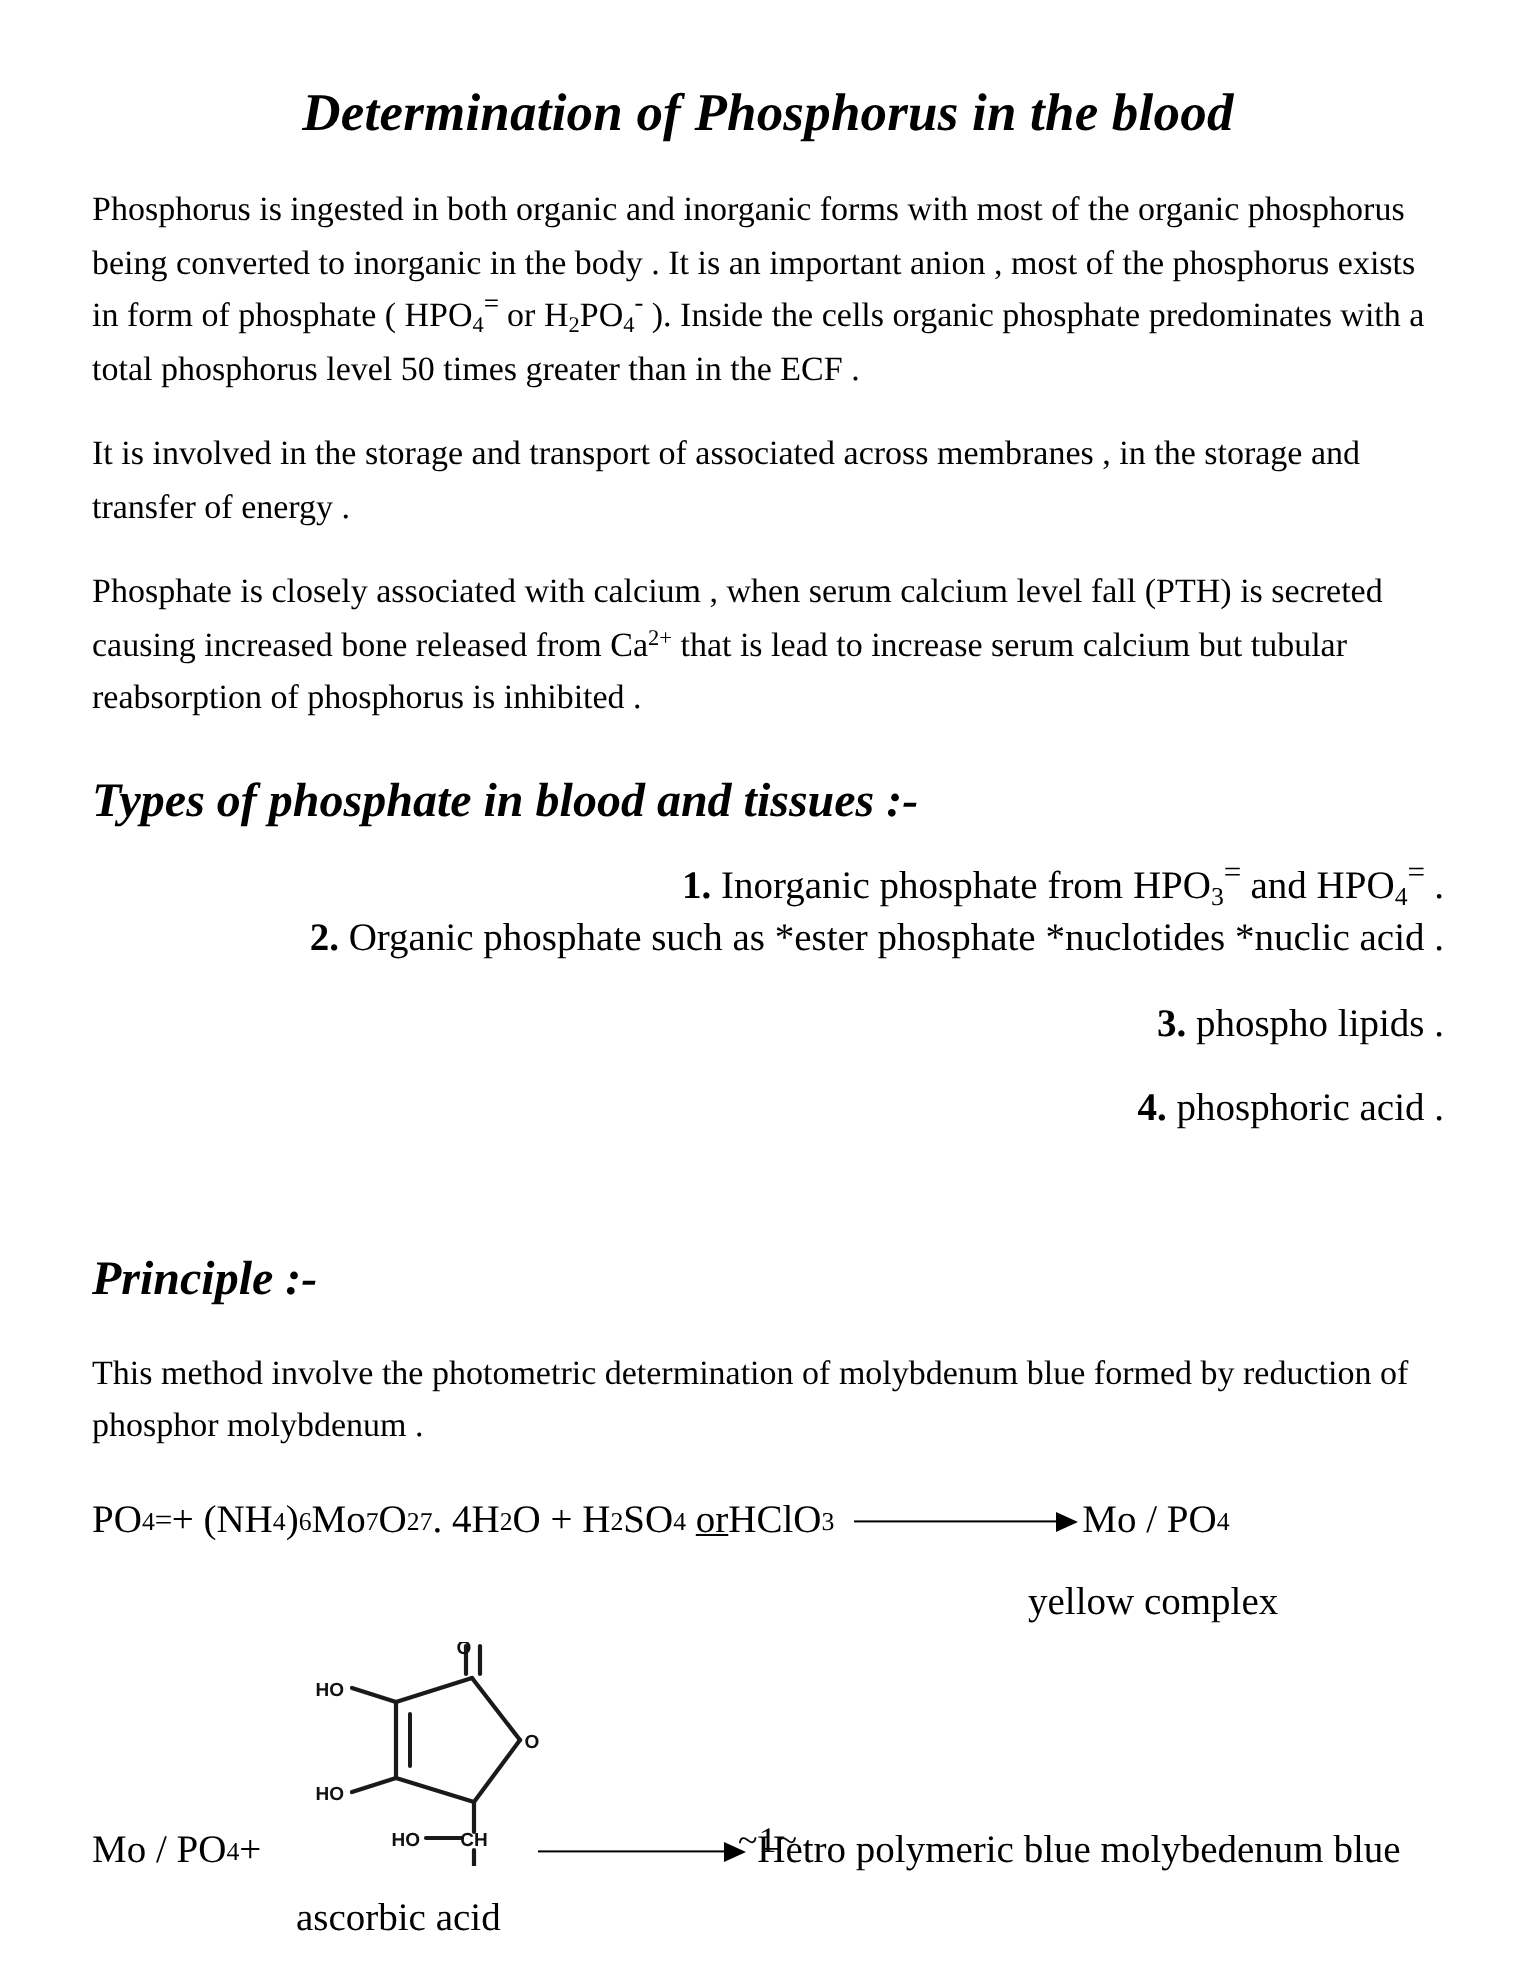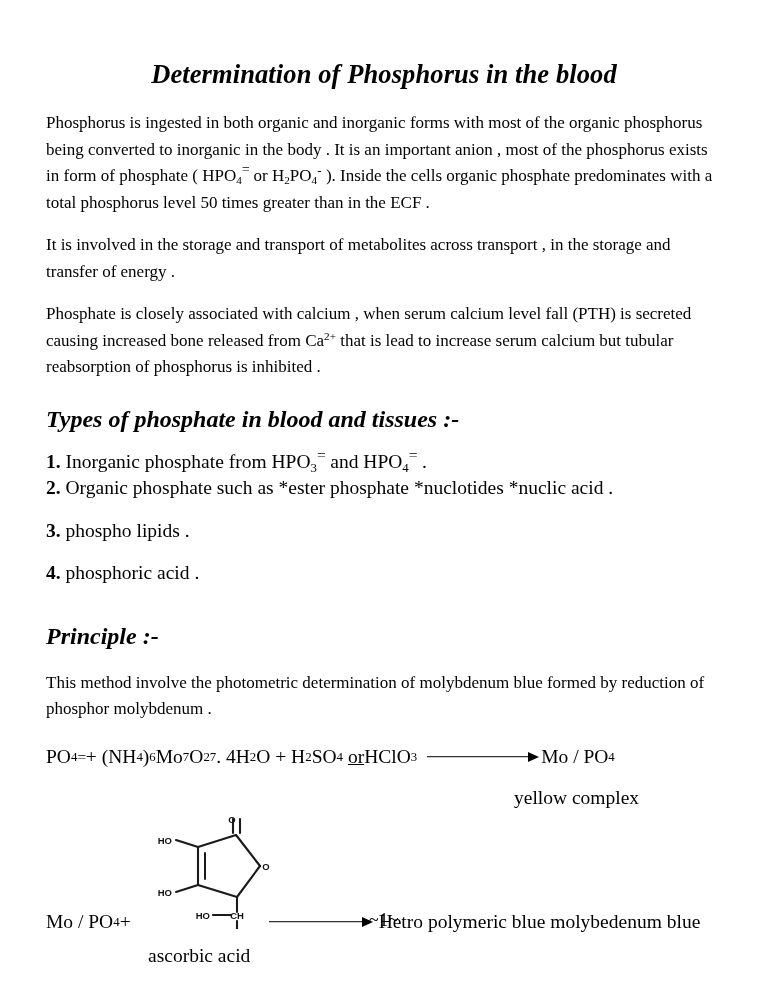--- a/index.html
+++ b/index.html
@@ -14,21 +14,21 @@
     position: relative;
     font-family: "Liberation Serif", "DejaVu Serif", serif;
     color: #000000;
     -webkit-font-smoothing: antialiased;
   }
   .page {
     position: relative;
     width: 768px;
     height: 994px;
     box-sizing: border-box;
-    padding: 18px 46px;
+    padding: 0 46px;
     overflow: hidden;
   }
 
   
   .doc-title {
     margin: 0;
     padding-top: 42px;
     text-align: center;
     font-size: 26.5px;
     font-weight: bold;
@@ -50,31 +50,32 @@
 
   
   .section-heading {
     font-size: 24px;
     font-weight: bold;
     font-style: italic;
     line-height: 26px;
     margin: 0;
   }
   .heading-types { margin-top: 25px; }
-  .heading-principle { margin-top: 36px; }
+  .heading-principle { margin-top: 58px; }
 
   
   .num-list {
     margin: 0;
     padding: 0;
     list-style: none;
   }
   .num-list li {
     font-size: 19.5px;
     line-height: 26.5px;
+    text-align: right;
   }
   .li-tight { margin-top: 0; }
   .li-loose { margin-top: 16px; }
   .list-start { margin-top: 17px; }
   .num {
     font-weight: bold;
   }
 
   
   sub {
@@ -192,21 +193,21 @@
 </style>
 </head>
 <body>
 
 <div class="page">
 
   <h1 class="doc-title">Determination of Phosphorus in the blood</h1>
 
   <p class="para block-gap-1"><span>Phosphorus is ingested in both organic and inorganic forms with most of the organic phosphorus being converted to inorganic in the body . It is an important anion , most of the phosphorus exists in form of phosphate ( HPO</span><sub>4</sub><span class="dbl-bar">=</span><span> or H</span><sub>2</sub><span>PO</span><sub>4</sub><span class="minus-sup">-</span><span> ). Inside the cells organic phosphate predominates with a total phosphorus level 50 times greater than in the ECF .</span></p>
 
-  <p class="para">It is involved in the storage and transport of metabolites across transport , in the storage and transfer of energy .</p>
+  <p class="para">It is involved in the storage and transport of associated across membranes , in the storage and transfer of energy .</p>
 
   <p class="para"><span>Phosphate is closely associated with calcium , when serum calcium level fall (PTH) is secreted causing increased bone released from Ca</span><sup>2+</sup><span> that is lead to increase serum calcium but tubular reabsorption of  phosphorus is inhibited .</span></p>
 
   <h2 class="section-heading heading-types">Types of phosphate in blood and tissues :-</h2>
 
   <ul class="num-list list-start">
     <li><span class="num">1.</span><span> Inorganic phosphate from HPO</span><sub>3</sub><span class="dbl-bar">=</span><span> and HPO</span><sub>4</sub><span class="dbl-bar">=</span><span> .</span></li>
     <li class="li-tight"><span class="num">2.</span><span> Organic phosphate such as *ester phosphate *nuclotides *nuclic acid .</span></li>
     <li class="li-loose"><span class="num">3.</span><span> phospho lipids .</span></li>
     <li class="li-loose"><span class="num">4.</span><span> phosphoric acid .</span></li>

